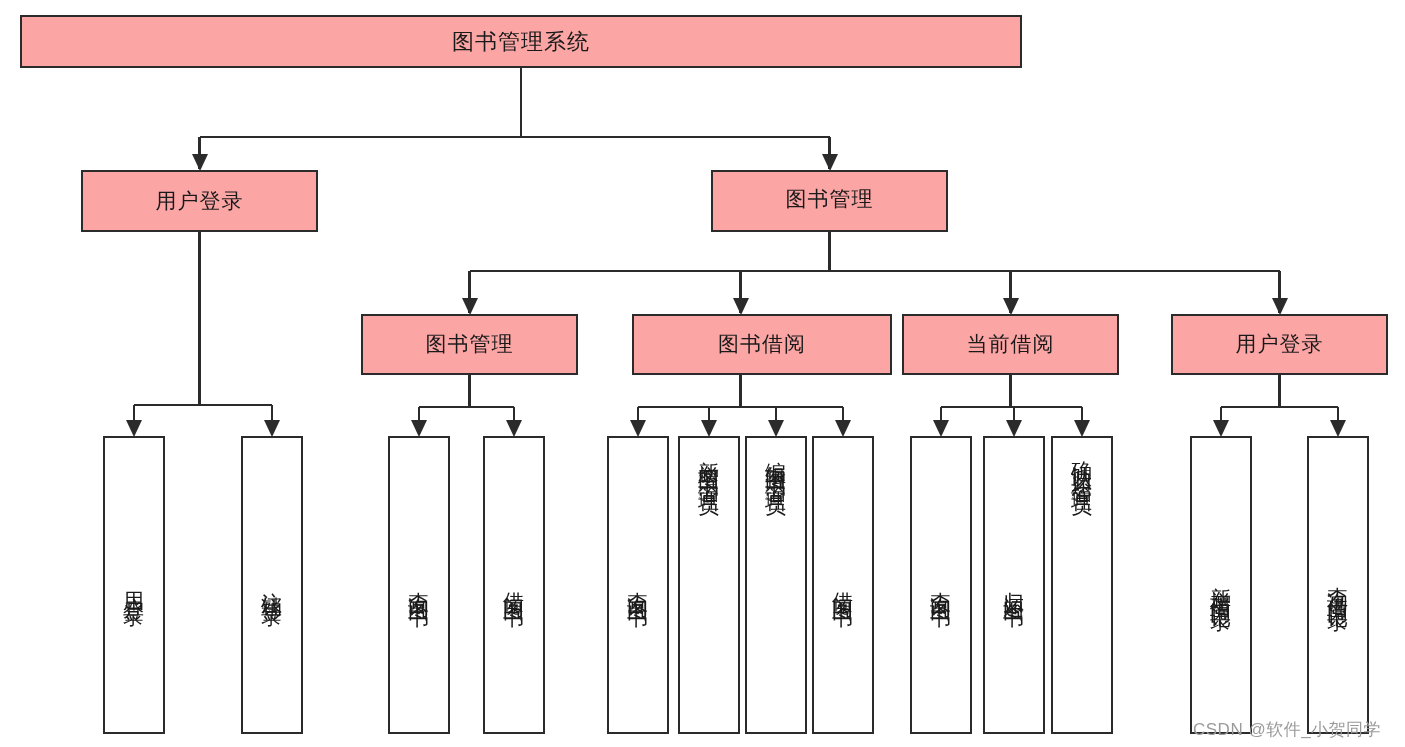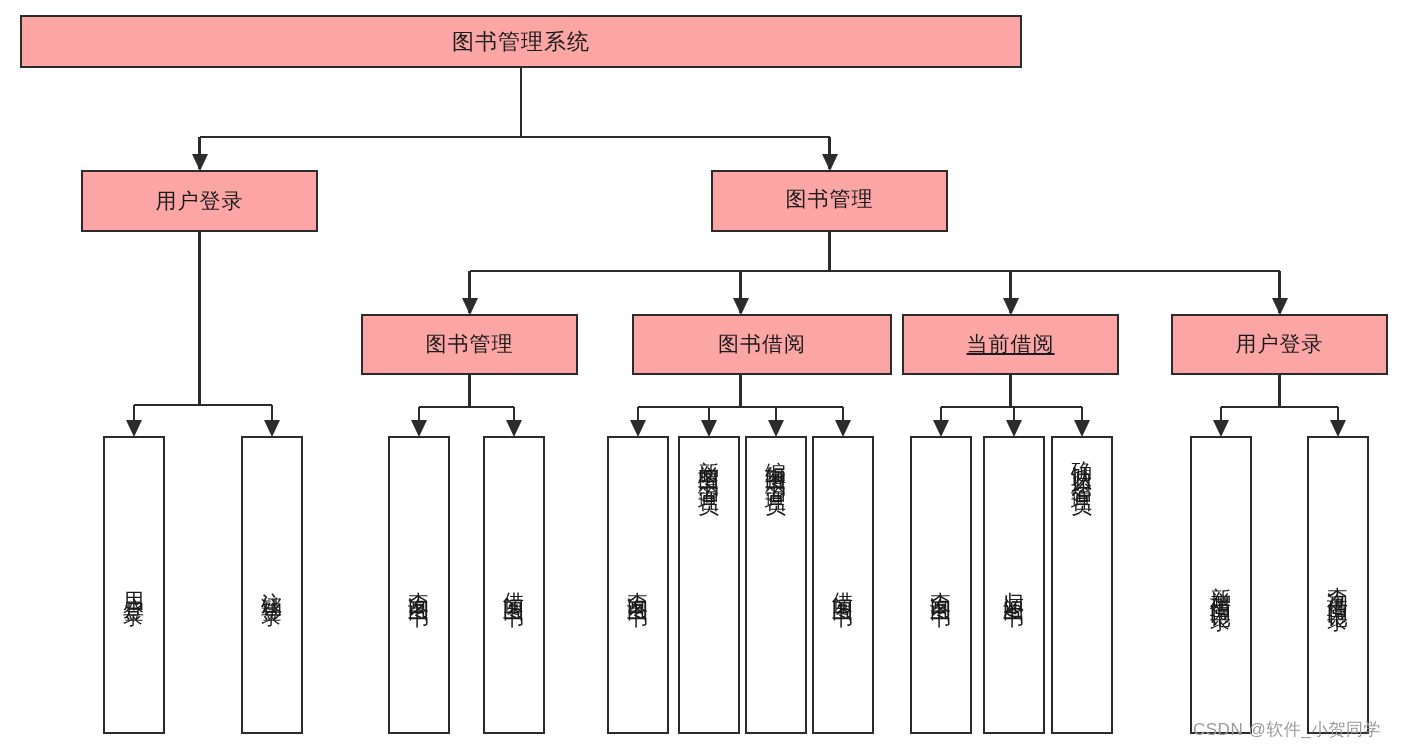--- a/index.html
+++ b/index.html
@@ -151,21 +151,21 @@
       </div>
       <div class="node lvl2" style="left: 711px; top: 170px; width: 237px; height: 62px; font-family: Liberation Mono, monospace;">
         <span class="lbl">图书管理</span>
       </div>
       <div class="node lvl3" style="left: 361px; top: 314px; width: 217px; height: 61px;">
         <span class="lbl">图书管理</span>
       </div>
       <div class="node lvl3" style="left: 632px; top: 314px; width: 260px; height: 61px;">
         <span class="lbl">图书借阅</span>
       </div>
-      <div class="node lvl3" style="left: 902px; top: 314px; width: 217px; height: 61px; text-decoration: underline;">
+      <div class="node lvl3" style="left: 902px; top: 314px; width: 217px; height: 61px;">
         <span class="lbl">当前借阅</span>
       </div>
       <div class="node lvl3" style="left: 1171px; top: 314px; width: 217px; height: 61px;">
         <span class="lbl">用户登录</span>
       </div>
       <div class="leaf mid" style="left: 103px; top: 436px; width: 62px; height: 298px;">
         <span class="vlbl">用户登录</span>
       </div>
       <div class="leaf mid" style="left: 241px; top: 436px; width: 62px; height: 298px;">
         <span class="vlbl">注销登录</span>

